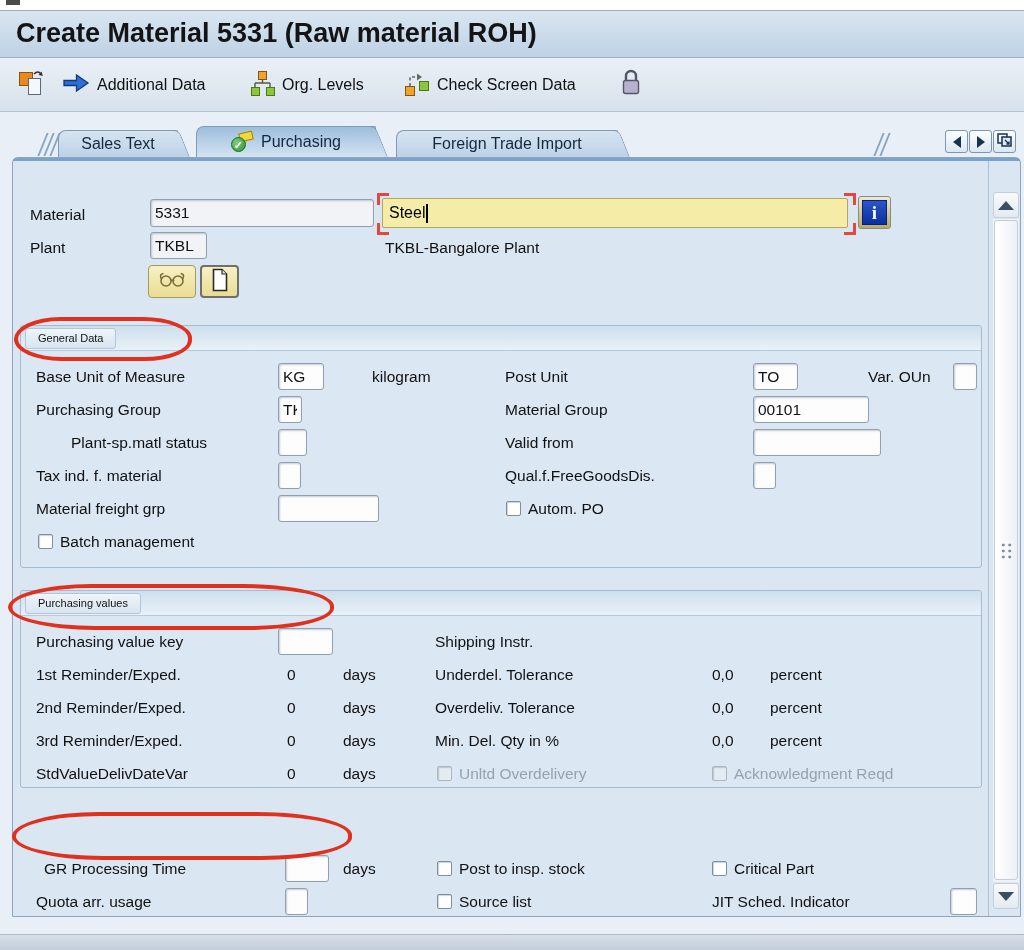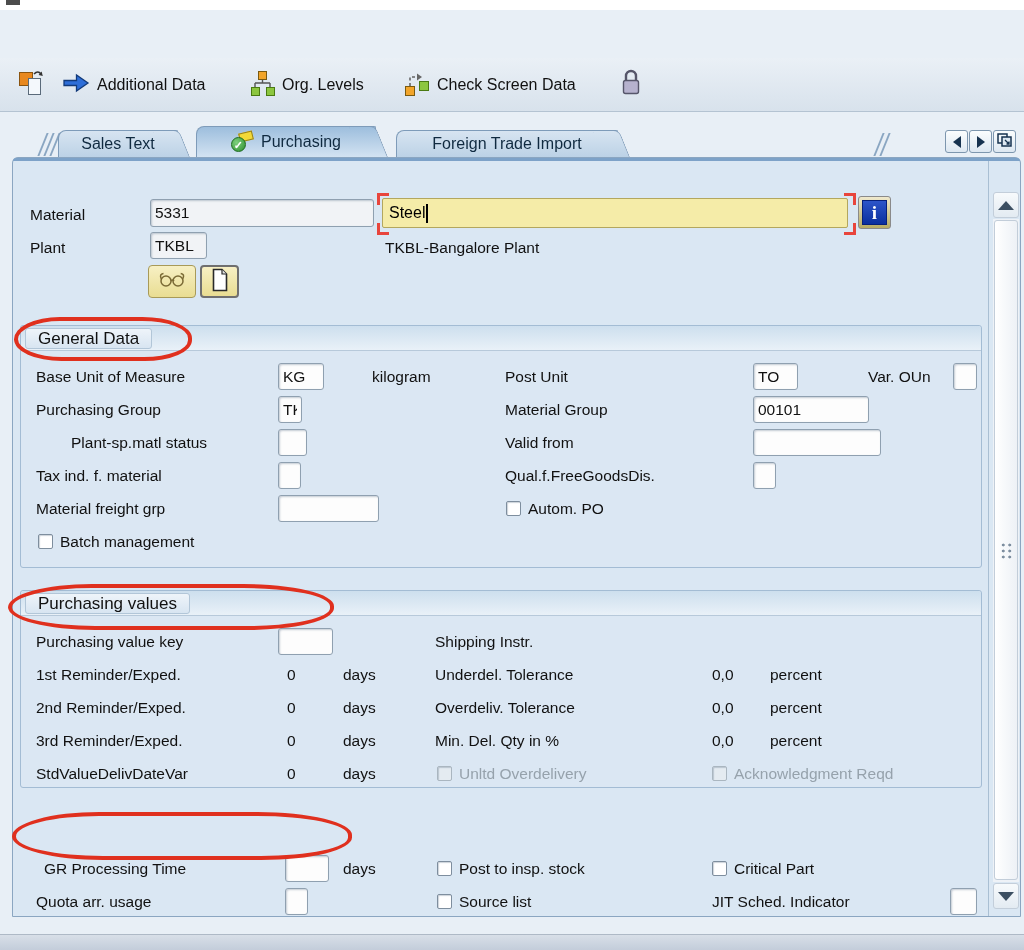--- a/index.html
+++ b/index.html
@@ -63,21 +63,21 @@
   .rb.tl { border-left:3px solid #e8453c; border-top:3px solid #e8453c; }
   .rb.bl { border-left:3px solid #e8453c; border-bottom:3px solid #e8453c; }
   .rb.tr { border-right:3px solid #e8453c; border-top:3px solid #e8453c; }
   .rb.br { border-right:3px solid #e8453c; border-bottom:3px solid #e8453c; }
 
   
   .sec { position:absolute; left:20px; width:962px; background:#dbe7f3; border:1px solid #a3bcd4; border-radius:3px; z-index:2; }
   .sec-hdr { position:relative; height:25px; background:linear-gradient(#cddfee,#e9f1f8);
     border-bottom:1px solid #b7c9da; border-radius:3px 3px 0 0; }
   .sec-title { position:absolute; left:4px; top:2px; height:21px; line-height:19px; padding:0 12px;
-    background:linear-gradient(#eef4fa,#d8e5f1); border:1px solid #b2c6d8; border-radius:3px; font-size:17px; color:#111; }
+    background:linear-gradient(#eef4fa,#d8e5f1); border:1px solid #b2c6d8; border-radius:3px; font-size:11px; color:#111; }
   .ellipse { position:absolute; border:4px solid #e0301e; border-radius:48% 52% 50% 50% / 95% 90% 88% 92%;
     background:transparent; z-index:5; pointer-events:none; }
 
   
   .tool-yellow { position:absolute; top:265px; height:33px; background:linear-gradient(#f7f0c4,#e9dd92);
     border:1px solid #a89a58; border-radius:4px; display:flex; align-items:center; justify-content:center; z-index:3; }
   .tool-yellow.pressed { border:2px solid #6f6f6f; }
   .info-btn { position:absolute; left:858px; top:196px; width:33px; height:33px; border:1px solid #8a8a8a;
     border-radius:3px; background:linear-gradient(#efe9cd,#b7ab62); padding:3px; z-index:3; }
   .info-inner { width:100%; height:100%; background:linear-gradient(#2d55c9,#0a2f9e); border:1px solid #07207a;
@@ -105,20 +105,23 @@
   .ptab-note { position:absolute; right:0; top:0; width:14px; height:9px; background:#f2d938;
     border:1px solid #97801d; transform:rotate(-14deg); }
 </style>
 </head>
 <body>
 
 <div class="screen">
 
   <div class="top-strip"></div>
   <div class="notch"></div>
+  <div class="titlebar">
+    <div class="title">Create Material 5331 (Raw material ROH)</div>
+  </div>
 
   <div class="maintoolbar">
     <div class="tbtn" style="left:18px;">
       <span>
         <svg width="27" height="29" viewBox="0 0 27 29">
           <rect x="1.5" y="3.5" width="13" height="13" fill="#e8881f" stroke="#8a5410"></rect>
           <rect x="10.5" y="9.5" width="12" height="16" fill="#f4f8fc" stroke="#5a6a7a"></rect>
           <path d="M16 5 q4 -4 7 0" fill="none" stroke="#333" stroke-width="1.6"></path>
           <path d="M23.6 2.5 l1.2 4.4 -4.2 -1 z" fill="#333"></path>
         </svg>

